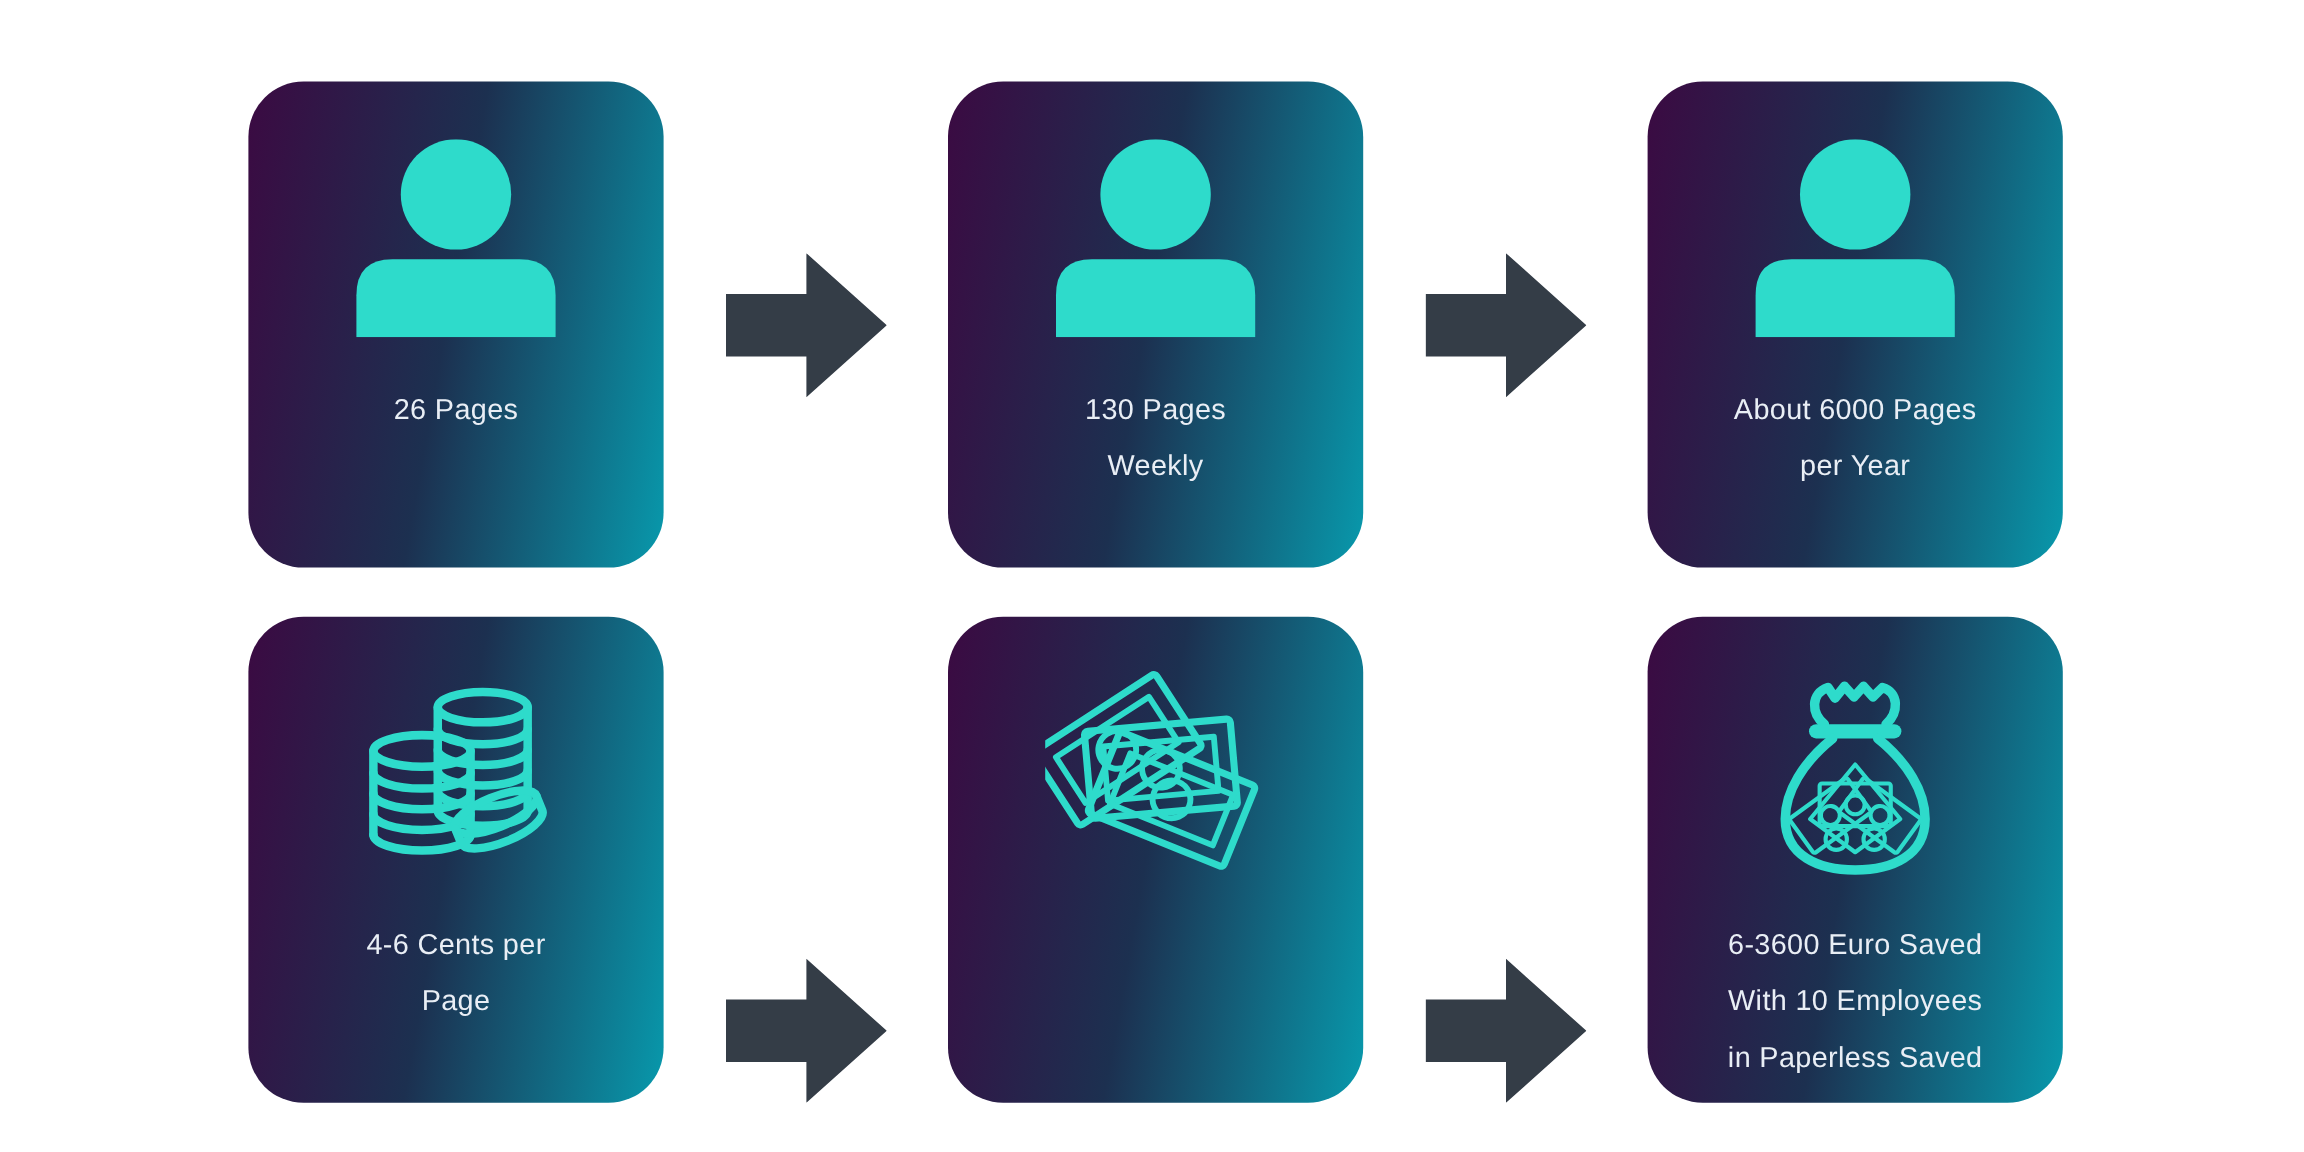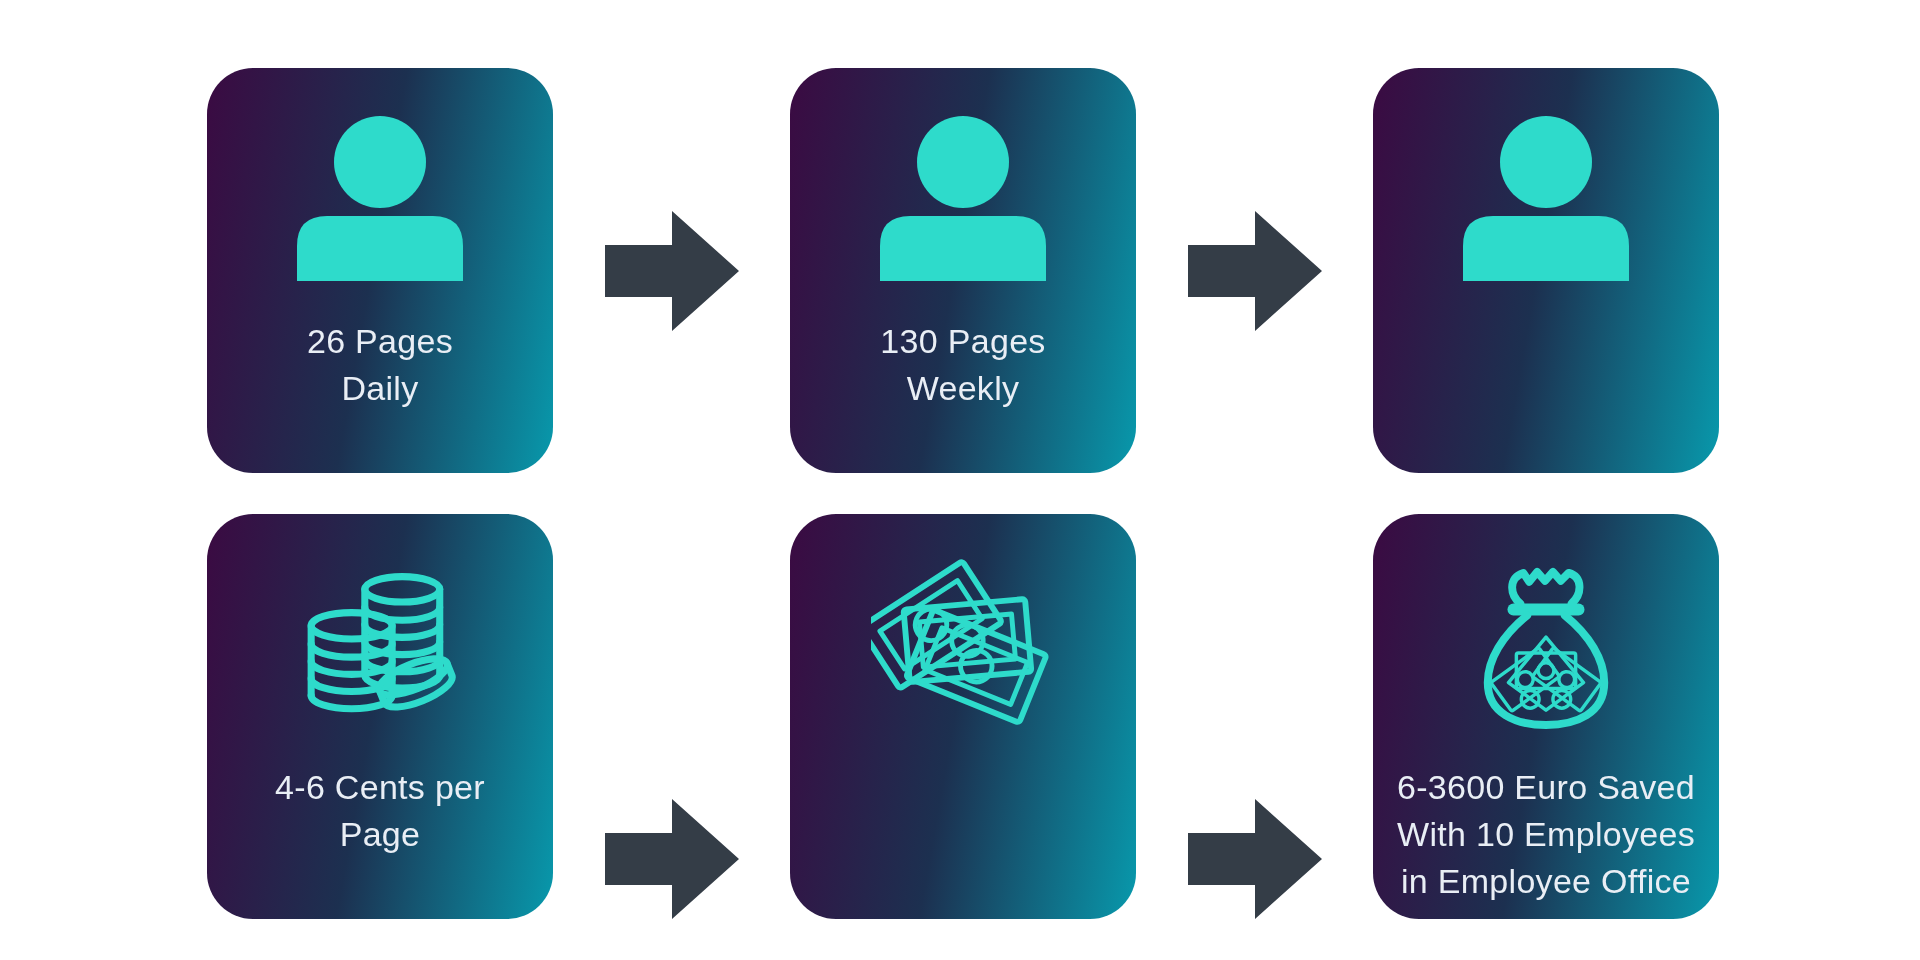--- a/index.html
+++ b/index.html
@@ -36,21 +36,21 @@
     height: 205px;
     display: flex;
     align-items: center;
     justify-content: center;
   }
   .card-text {
     position: absolute;
     top: 250px; left: 8px; right: 8px;
     text-align: center;
     color: #e9eef5;
-    font-size: 34px;
+    font-size: 24px;
     line-height: 47px;
     letter-spacing: 0.3px;
     font-weight: 400;
   }
   .card-text span { display: block; }
   .arrow-gap {
     flex: 0 0 237px;
     width: 237px;
     display: flex;
     align-items: center;
@@ -66,21 +66,20 @@
 
     <div class="card">
       <div class="icon-zone">
         <svg width="170" height="165" viewBox="0 0 170 165" aria-hidden="true">
           <circle cx="85" cy="46" r="46" fill="#2edbcb"></circle>
           <path d="M2,165 L2,130 Q2,100 32,100 L138,100 Q168,100 168,130 L168,165 Z" fill="#2edbcb"></path>
         </svg>
       </div>
       <div class="card-text">
         <span>26 Pages</span>
-        <span>Daily</span>
       </div>
     </div>
 
     <div class="arrow-gap">
       <svg width="134" height="120" viewBox="0 0 134 120" aria-hidden="true">
         <polygon points="0,34 67,34 67,0 134,60 67,120 67,86 0,86" fill="#343d47"></polygon>
       </svg>
     </div>
 
     <div class="card">
@@ -101,20 +100,24 @@
         <polygon points="0,34 67,34 67,0 134,60 67,120 67,86 0,86" fill="#343d47"></polygon>
       </svg>
     </div>
 
     <div class="card">
       <div class="icon-zone">
         <svg width="170" height="165" viewBox="0 0 170 165" aria-hidden="true">
           <circle cx="85" cy="46" r="46" fill="#2edbcb"></circle>
           <path d="M2,165 L2,130 Q2,100 32,100 L138,100 Q168,100 168,130 L168,165 Z" fill="#2edbcb"></path>
         </svg>
+      </div>
+      <div class="card-text">
+        <span>About 6000 Pages</span>
+        <span>per Year</span>
       </div>
     </div>
 
   </div>
 
   <div class="flow-row row-2">
 
     <div class="card">
       <div class="icon-zone">
         <svg width="152" height="164" viewBox="0 0 150 162" fill="none" stroke="#2edbcb" stroke-width="7" stroke-linecap="round" aria-hidden="true">
@@ -208,18 +211,18 @@
                 <circle r="8"></circle>
               </g>
             <circle cx="64" cy="141" r="9"></circle>
             <circle cx="96" cy="141" r="9"></circle>
           </g>
         </svg>
       </div>
       <div class="card-text">
         <span>6-3600 Euro Saved</span>
         <span>With 10 Employees</span>
-        <span>in Employee Office</span>
+        <span>in Paperless Saved</span>
       </div>
     </div>
 
   </div>
 </div>
 
 </body></html>

